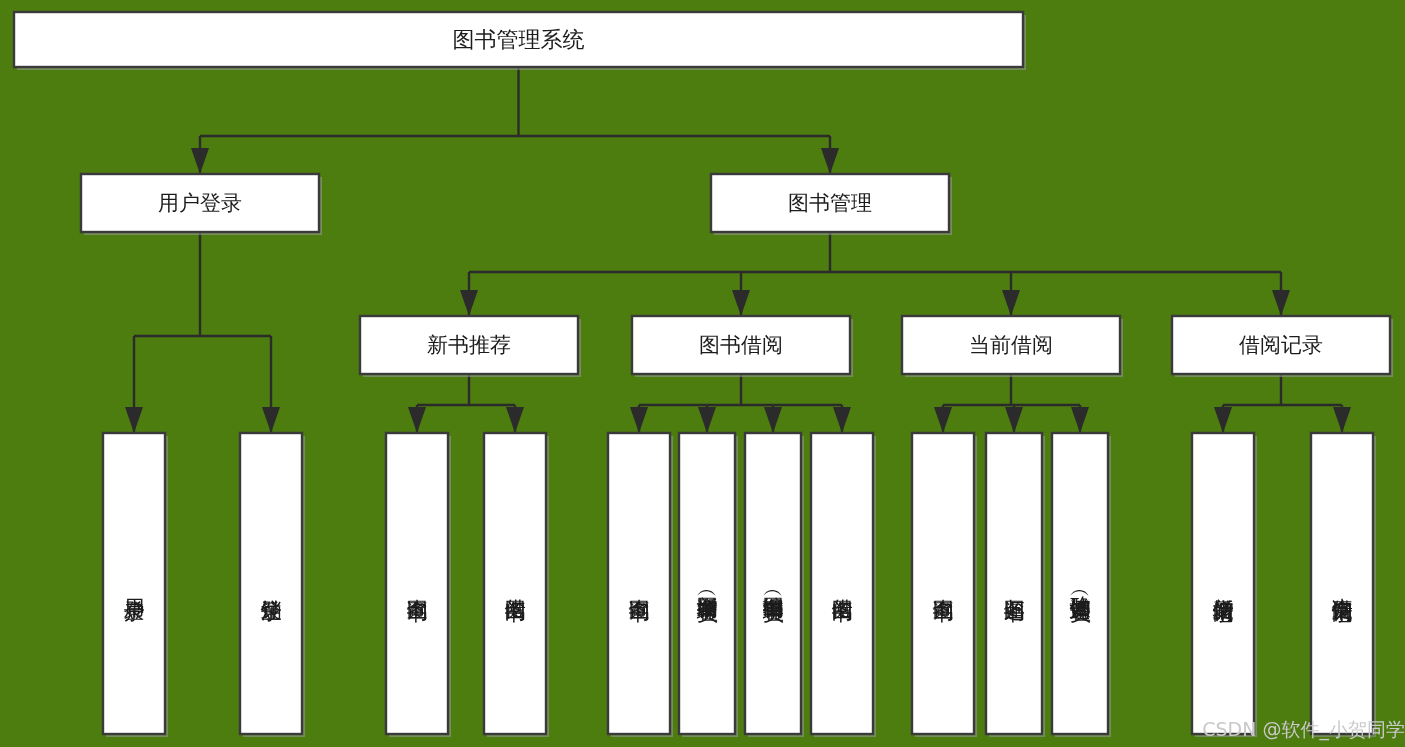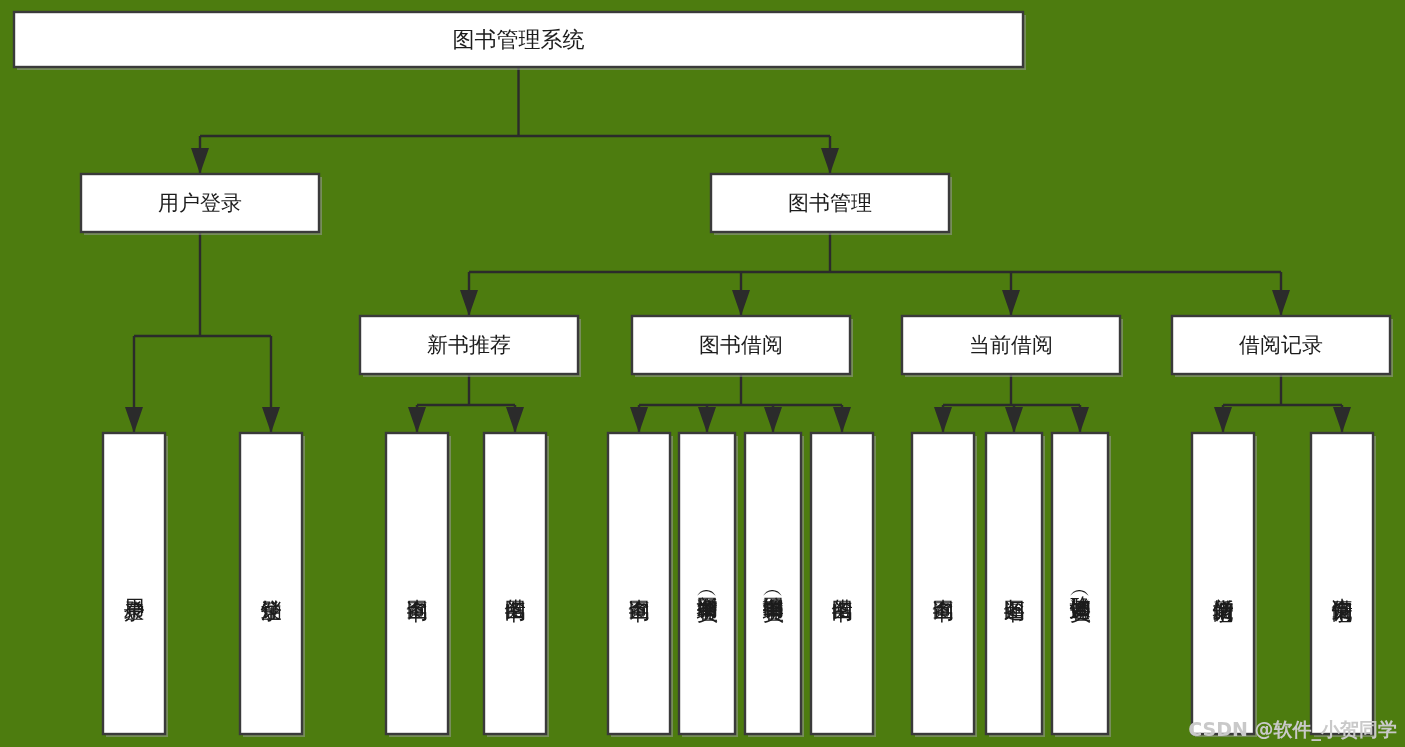--- a/index.html
+++ b/index.html
@@ -69,28 +69,27 @@
     line-height: 1.06;
     color: #1c1c1c;
     letter-spacing: 1px;
     white-space: nowrap;
     text-align: center;
     pointer-events: none;
     user-select: none;
   }
   .watermark {
     position: absolute;
-    right: 8px;
+    right: 0;
     bottom: 4px;
     font-family: "DejaVu Sans", "Liberation Sans", sans-serif;
     font-size: 19px;
     color: #c9c9c9;
     white-space: nowrap;
     user-select: none;
-    font-weight: bold;
   }
 </style>
 </head>
 <body>
 
 <div id="diagram-root">
 
   <svg class="diagram-canvas" viewBox="0 0 1405 747">
     <g id="connectors-layer">
         <line x1="518.5" y1="67" x2="518.5" y2="136" class="connector"></line>

